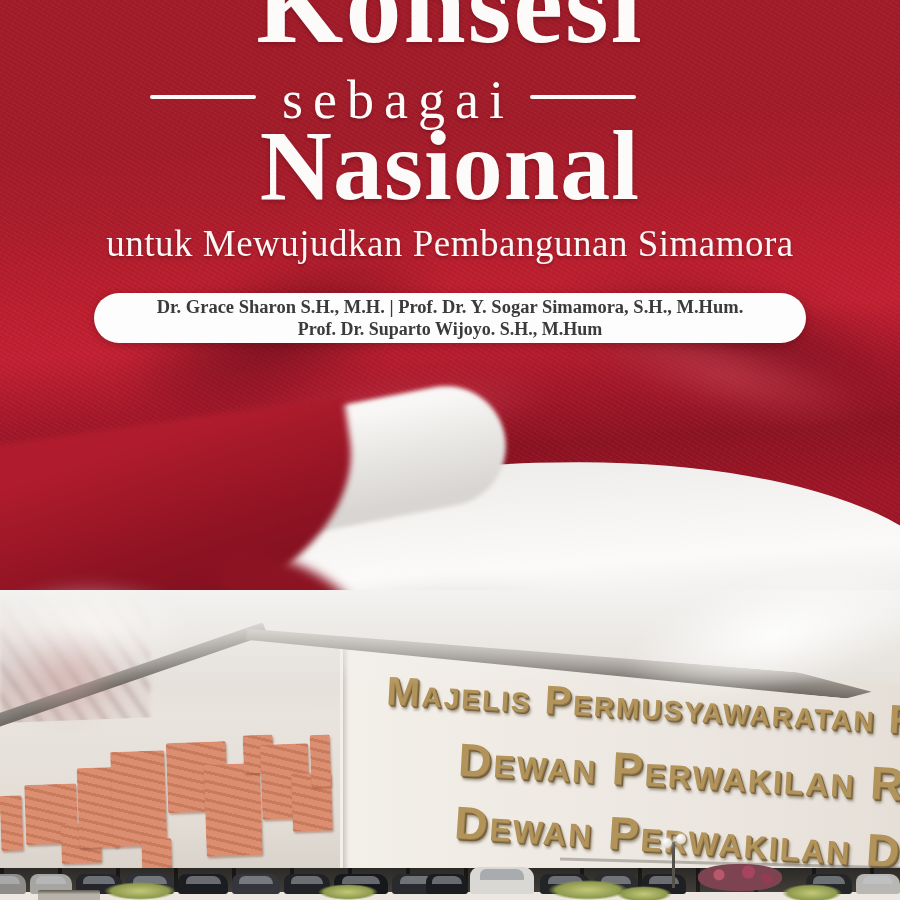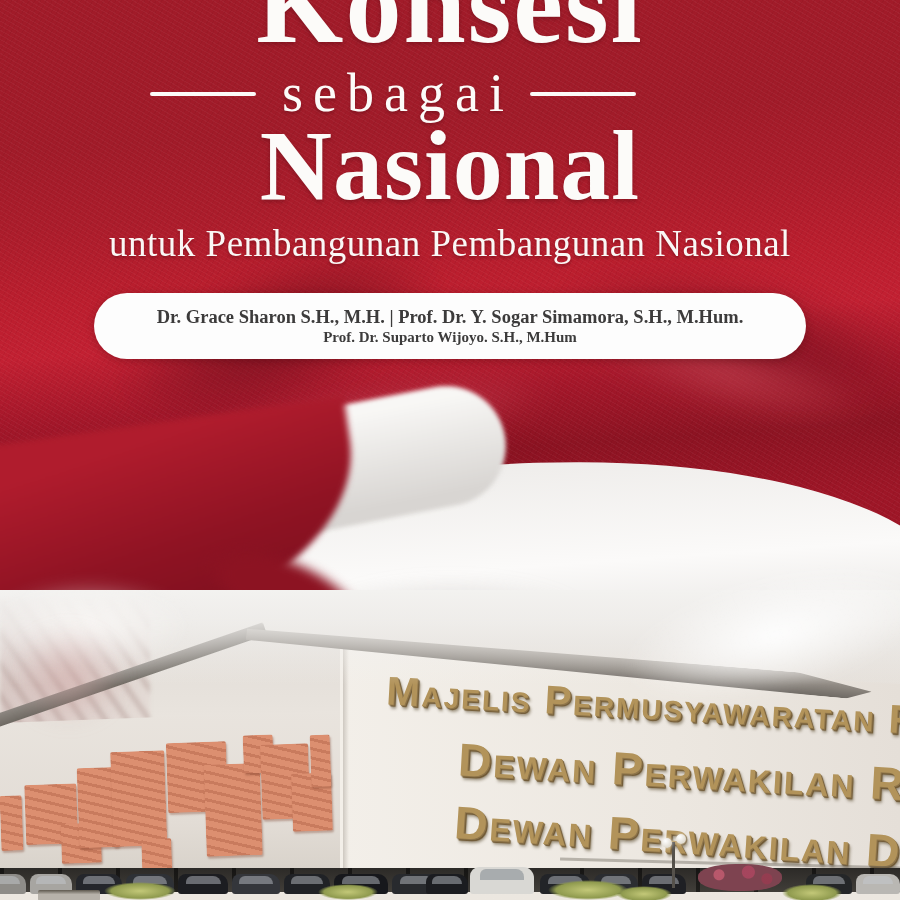--- a/index.html
+++ b/index.html
@@ -131,29 +131,29 @@
   
   .titleblock{position:absolute; left:0; top:0; width:900px; color:#fcfbf9; text-align:center;}
   .t-main{position:absolute; left:0; width:900px; margin:0; font-weight:bold; line-height:1;
     text-shadow:0 2px 4px rgba(70,5,15,.35);}
   .t-konsesi{top:-52px; font-size:112px; letter-spacing:2px;}
   .t-instrumen{top:116px; font-size:100px; letter-spacing:1px;}
   .sebagai-row{position:absolute; left:0; top:64px; width:900px; display:flex;
     justify-content:center; align-items:center; gap:16px; transform:translateX(-57px);}
   .dash{width:106px; height:4px; background:#fcfbf9; border-radius:2px;}
   .t-sebagai{font-size:54px; letter-spacing:10px; padding-left:10px; line-height:1.1;
-    text-shadow:0 2px 3px rgba(70,5,15,.35);}
+    text-shadow:0 2px 3px rgba(70,5,15,.35);margin-top:7px;}
   .subtitle{position:absolute; left:0; top:222px; width:900px; text-align:center;
     font-size:37px; letter-spacing:.5px; color:#faf7f5; text-shadow:0 2px 3px rgba(70,5,15,.4);}
-  .author-pill{position:absolute; left:94px; top:293px; width:712px; height:66px;
+  .author-pill{position:absolute; left:94px; top:293px; width:712px; height:50px;
     background:#fdfdfd; border-radius:34px; box-shadow:0 2px 8px rgba(60,0,10,.3);
     display:flex; flex-direction:column; justify-content:center; align-items:center; gap:1px;
     color:#3c3b3b; font-weight:bold;text-align:center;}
   .author-line1{font-size:18.5px; white-space:nowrap;}
-  .author-line2{font-size:15px; white-space:nowrap;}
+  .author-line2{font-size:18px; white-space:nowrap;}
 </style>
 </head>
 <body>
 
 <div class="cover">
 
   <div class="flag">
     <div class="flag-base"></div>
     <div class="fold fold-d1"></div>
     <div class="fold fold-d2"></div>
@@ -233,20 +233,20 @@
   </div>
 
   <div class="titleblock">
     <h1 class="t-main t-konsesi">Konsesi</h1>
     <div class="sebagai-row">
       <span class="dash"></span>
       <span class="t-sebagai">sebagai</span>
       <span class="dash"></span>
     </div>
     <h1 class="t-main t-instrumen">Nasional</h1>
-    <div class="subtitle">untuk Pembangunan Pembangunan Nasional</div>
+    <div class="subtitle">untuk Mewujudkan Pembangunan Simamora</div>
     <div class="author-pill">
       <div class="author-line1">Dr. Grace Sharon S.H., M.H. | Prof. Dr. Y. Sogar Simamora, S.H., M.Hum.</div>
       <div class="author-line2">Prof. Dr. Suparto Wijoyo. S.H., M.Hum</div>
     </div>
   </div>
 
 </div>
 
 </body></html>

